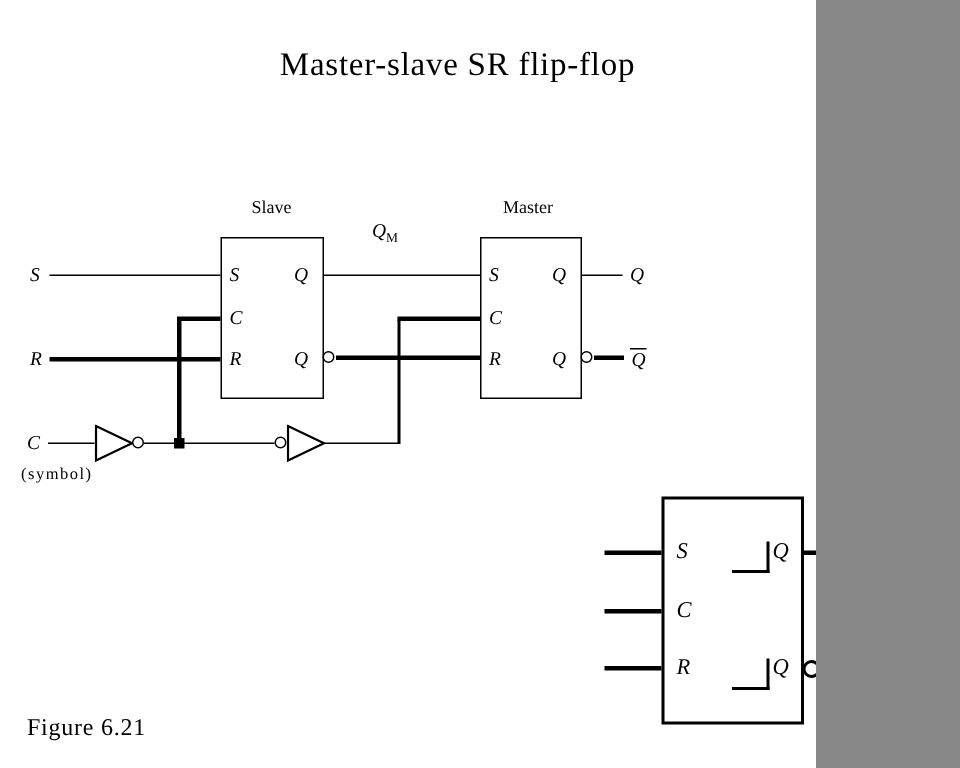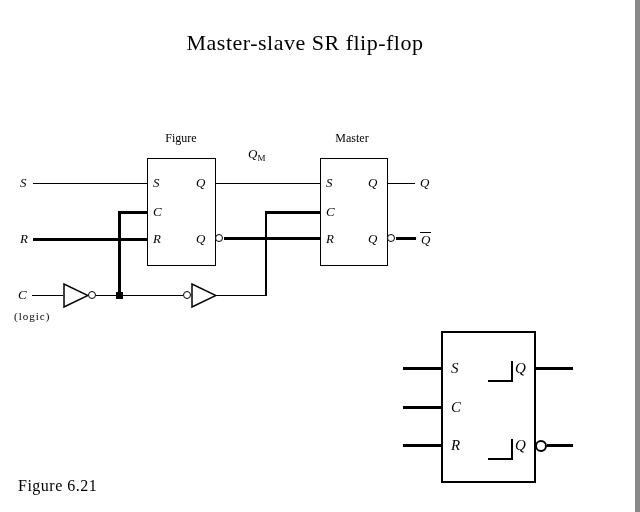--- a/index.html
+++ b/index.html
@@ -1,17 +1,17 @@
 <!DOCTYPE html>
 <html><head>
 <meta charset="utf-8">
 <style>
   html,body{margin:0;padding:0;background:#888;}
   .stage{
-    position:relative;width:635px;height:512px;background:#ffffff;
+    position:relative;width:544px;height:512px;background:#ffffff;
     font-family:"Liberation Serif","DejaVu Serif",serif;color:#000;
     overflow:hidden;
   }
   .abs{position:absolute;}
   .ln{position:absolute;background:#000;}
   .sig{position:absolute;font-style:italic;font-size:13px;line-height:14px;white-space:nowrap;}
   .sigb{position:absolute;font-style:italic;font-size:15px;line-height:16px;white-space:nowrap;}
   .title{
     position:absolute;left:0;top:30px;width:610px;text-align:center;
     font-size:22px;line-height:26px;letter-spacing:0.5px;
@@ -35,21 +35,21 @@
   sub.m{font-size:9px;font-style:normal;vertical-align:-3px;letter-spacing:0;}
   svg{display:block;}
 </style>
 </head>
 <body>
 
 <div class="stage">
 
   <div class="title">Master-slave SR flip-flop</div>
 
-  <div class="blocklabel" style="left:147px;top:131px;">Figure</div>
+  <div class="blocklabel" style="left:147px;top:131px;">Slave</div>
   <div class="blocklabel" style="left:318px;top:131px;">Master</div>
 
   <div class="sig" style="left:248px;top:147px;"><span>Q</span><sub class="m">M</sub></div>
 
   <div class="box" style="left:147px;top:158px;width:69px;height:108px;"></div>
   <div class="sig" style="left:153px;top:176px;">S</div>
   <div class="sig" style="left:153px;top:205px;">C</div>
   <div class="sig" style="left:153px;top:232px;">R</div>
   <div class="sig" style="left:196px;top:176px;">Q</div>
   <div class="sig" style="left:196px;top:232px;">Q</div>
@@ -57,21 +57,21 @@
   <div class="box" style="left:320px;top:158px;width:68px;height:108px;"></div>
   <div class="sig" style="left:326px;top:176px;">S</div>
   <div class="sig" style="left:326px;top:205px;">C</div>
   <div class="sig" style="left:326px;top:232px;">R</div>
   <div class="sig" style="left:368px;top:176px;">Q</div>
   <div class="sig" style="left:368px;top:232px;">Q</div>
 
   <div class="sig" style="left:20px;top:176px;">S</div>
   <div class="sig" style="left:20px;top:232px;">R</div>
   <div class="sig" style="left:18px;top:288px;">C</div>
-  <div class="clock-note" style="left:14px;top:310px;">(logic)</div>
+  <div class="clock-note" style="left:14px;top:310px;">(symbol)</div>
 
   <div class="sig" style="left:420px;top:176px;">Q</div>
   <div class="sig" style="left:420px;top:232px;"><span class="overline">Q</span></div>
 
   <div class="ln" style="left:33px;top:183px;width:114px;height:1px;"></div>
   <div class="ln" style="left:33px;top:238px;width:114px;height:3px;"></div>
   <div class="ln" style="left:32px;top:295px;width:31px;height:1px;"></div>
   <div class="ln" style="left:96px;top:295px;width:87px;height:1px;"></div>
   <div class="ln" style="left:216px;top:295px;width:50px;height:1px;"></div>
   <div class="ln" style="left:118px;top:213px;width:3px;height:82px;"></div>

